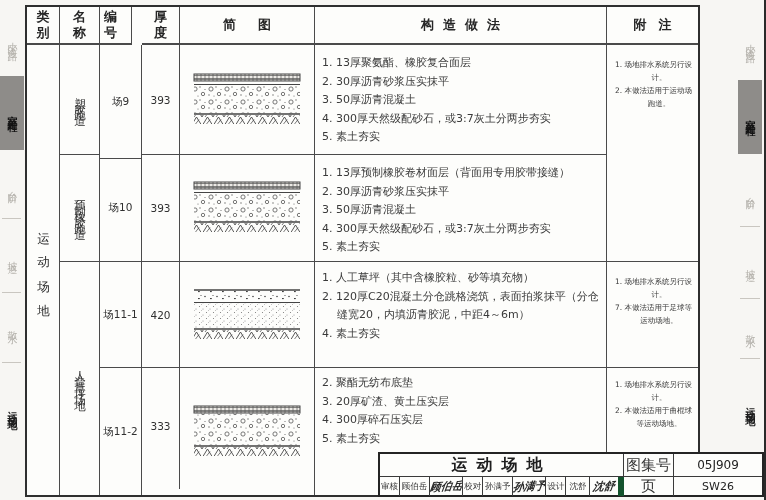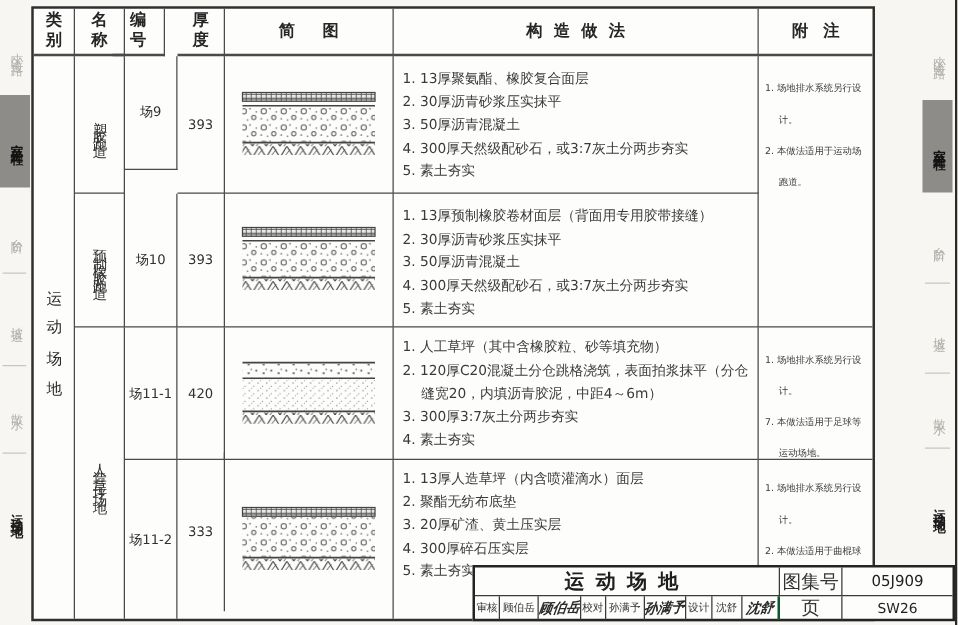--- a/index.html
+++ b/index.html
@@ -23,34 +23,34 @@
            color:#262626; border-bottom-width:2px; }
   .stack2 { width:1em; line-height:1.2; word-break:break-all; }
   .ctr { display:flex; align-items:center; justify-content:center; }
   .vtxt { writing-mode:vertical-rl; text-orientation:upright; }
   .vname { letter-spacing:6px; font-size:11.5px; color:#303030; }
   .vcat  { letter-spacing:24px; font-size:12.5px; color:#2b2b2b; }
   .numtxt { font-size:10.5px; color:#303030; }
   .mcell { padding:9px 4px 4px 7px; font-size:11px; color:#3a3a3a; }
   .mi { padding-left:15px; text-indent:-15px; line-height:18.5px; }
   .ncell { padding:13px 3px 0 5px; font-size:7.5px; color:#3a3a3a; }
-  .ni { padding-left:11px; text-indent:-11px; line-height:25px; }
+  .ni { padding-left:11px; text-indent:-11px; line-height:13px;text-align:center; }
   .dcell { display:flex; align-items:center; justify-content:center; }
 
   
   .tblock { position:absolute; left:378px; top:452px; width:386px; height:45px; background:#fdfdfb;
             border:2px solid #242424; display:flex; flex-direction:column; z-index:5; }
   .tb-row1 { flex:0 0 23px; display:flex; border-bottom:1px solid #3a3a3a; }
   .tb-row2 { flex:1; display:flex; }
   .tb-title { flex:0 0 244px; display:flex; align-items:center; justify-content:center;
               font-size:16px; font-weight:bold; letter-spacing:9px; color:#1e1e1e; border-right:1px solid #3a3a3a; }
   .tb-lab { flex:0 0 50px; display:flex; align-items:center; justify-content:center; font-size:15px;
             color:#333; border-right:1px solid #3a3a3a; }
   .tb-val { flex:1; display:flex; align-items:center; justify-content:center; font-size:12px; color:#222; }
-  .sigstrip { flex:0 0 244px; display:flex; border-right:2px solid #14532d; }
+  .sigstrip { flex:0 0 244px; display:flex; border-right:6px solid #14532d; }
   .sc { display:flex; align-items:center; justify-content:center; border-right:1px solid #3a3a3a;
         font-size:8.5px; color:#333; overflow:hidden; white-space:nowrap; }
   .sc:last-child { border-right:none; }
   .sig { font-style:italic; font-weight:bold; font-size:11px; color:#2a2a2a; transform:rotate(-3deg) skewX(-10deg); }
 </style>
 </head>
 <body>
 
 <div class="page">
 
@@ -137,21 +137,21 @@
     <div class="cell ctr" style="left:33px;top:38px;width:40px;height:110px">
         <span class="vtxt vname">塑胶跑道</span>
       </div>
     <div class="cell ctr" style="left:33px;top:148px;width:40px;height:107px">
         <span class="vtxt vname">预制橡胶跑道</span>
       </div>
     <div class="cell ctr no-b" style="left:33px;top:255px;width:40px;height:233px">
         <span class="vtxt vname">人造草坪场地</span>
       </div>
 
-    <div class="cell ctr numtxt" style="left:73px;top:38px;width:42px;height:91px">
+    <div class="cell ctr numtxt" style="left:73px;top:38px;width:42px;height:114px">
         <span>场9</span>
       </div>
     <div class="cell ctr numtxt" style="left:115px;top:38px;width:38px;height:110px">
         <span>393</span>
       </div>
     <div class="cell ctr numtxt" style="left:73px;top:148px;width:42px;height:107px">
         <span>场10</span>
       </div>
     <div class="cell ctr numtxt" style="left:115px;top:148px;width:38px;height:107px">
         <span>393</span>
@@ -216,25 +216,23 @@
     <div class="cell mcell" style="left:288px;top:148px;width:292px;height:107px">
       <div class="mi">1. 13厚预制橡胶卷材面层（背面用专用胶带接缝）</div>
       <div class="mi">2. 30厚沥青砂浆压实抹平</div>
       <div class="mi">3. 50厚沥青混凝土</div>
       <div class="mi">4. 300厚天然级配砂石，或3:7灰土分两步夯实</div>
       <div class="mi">5. 素土夯实</div>
     </div>
     <div class="cell mcell" style="left:288px;top:255px;width:292px;height:106px;padding-top:7px">
       <div class="mi">1. 人工草坪（其中含橡胶粒、砂等填充物）</div>
       <div class="mi">2. 120厚C20混凝土分仓跳格浇筑，表面拍浆抹平（分仓缝宽20，内填沥青胶泥，中距4～6m）</div>
-      <div class="mi">3. 300厚3:7灰土分两步夯实</div>
       <div class="mi">4. 素土夯实</div>
     </div>
     <div class="cell mcell no-b" style="left:288px;top:361px;width:292px;height:127px;padding-top:6px">
-      <div class="mi">1. 13厚人造草坪（内含喷灌滴水）面层</div>
       <div class="mi">2. 聚酯无纺布底垫</div>
       <div class="mi">3. 20厚矿渣、黄土压实层</div>
       <div class="mi">4. 300厚碎石压实层</div>
       <div class="mi">5. 素土夯实</div>
     </div>
 
     <div class="cell ncell no-r" style="left:580px;top:38px;width:91px;height:217px">
       <div class="ni">1. 场地排水系统另行设计。</div>
       <div class="ni">2. 本做法适用于运动场跑道。</div>
     </div>

